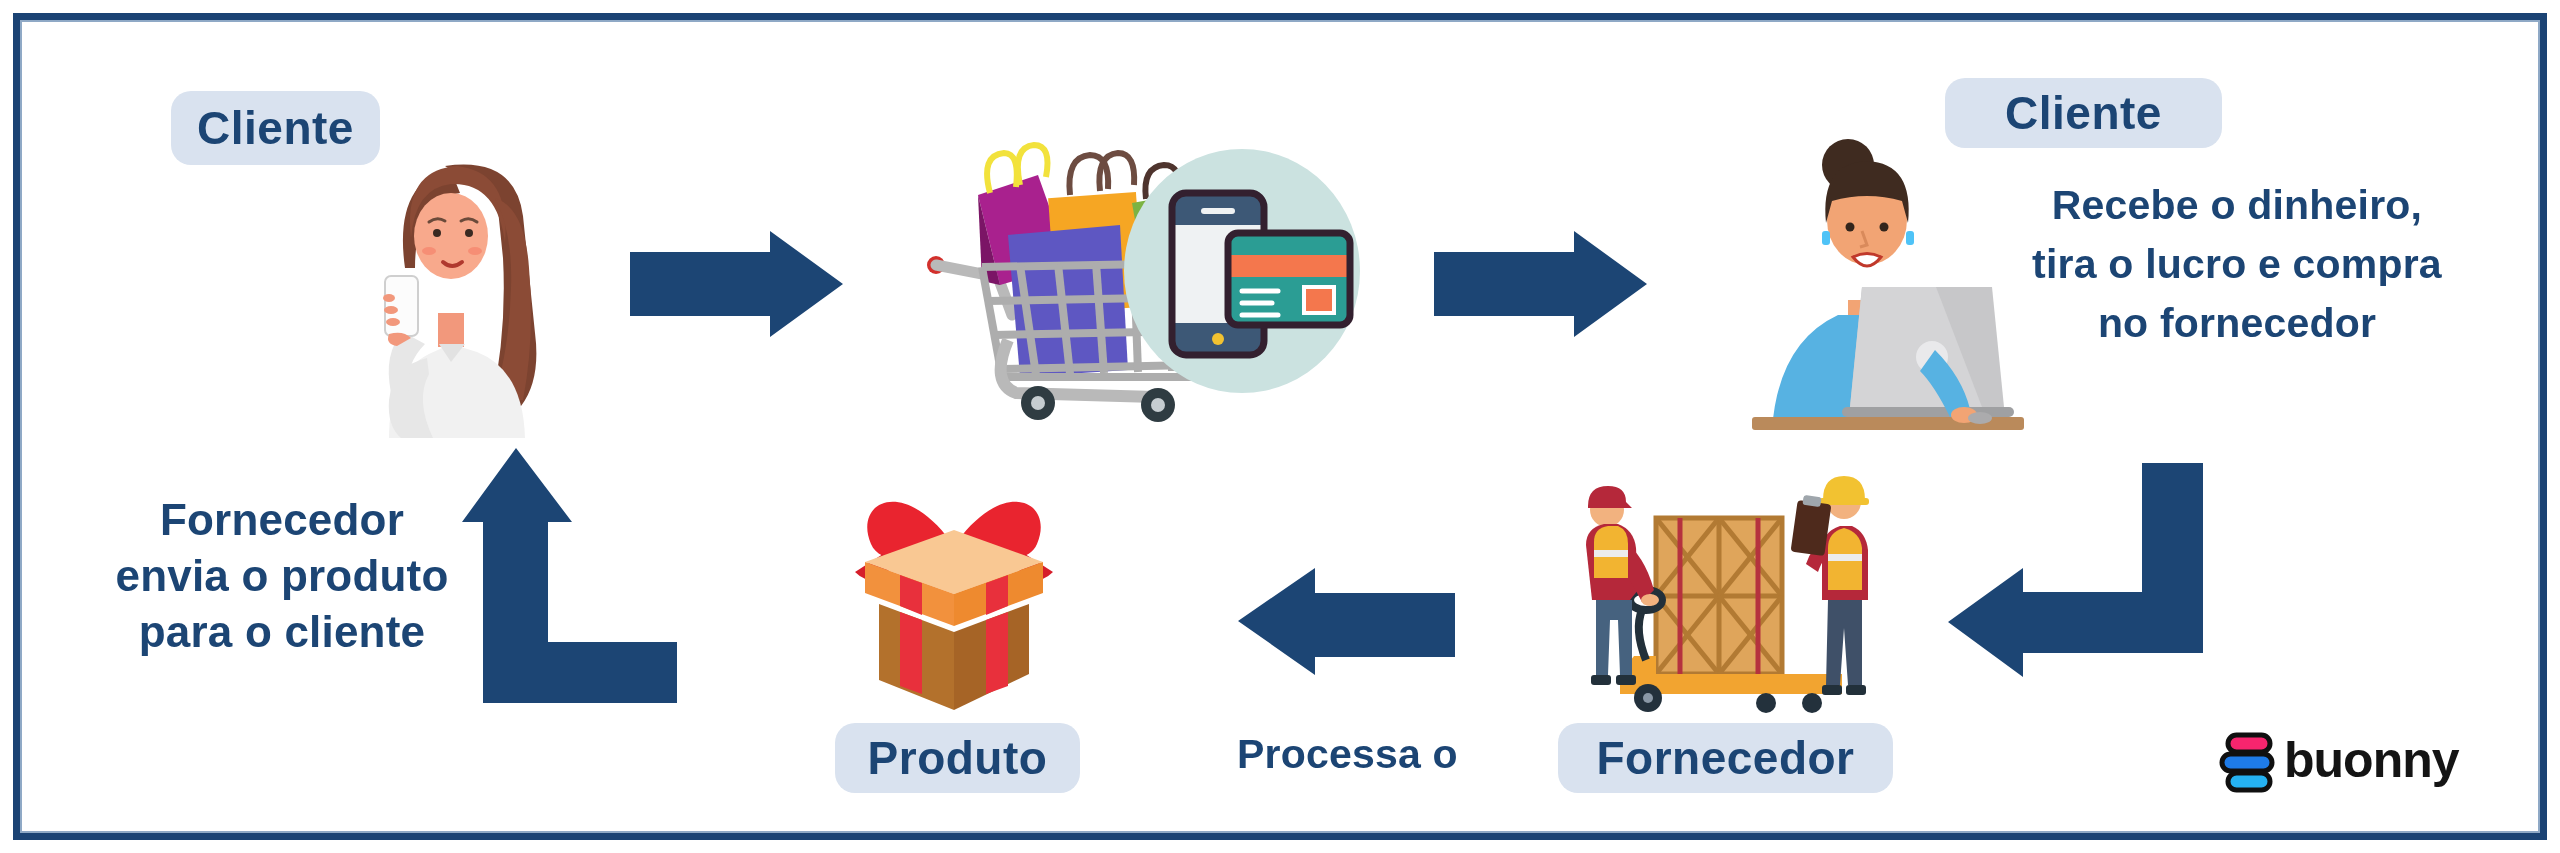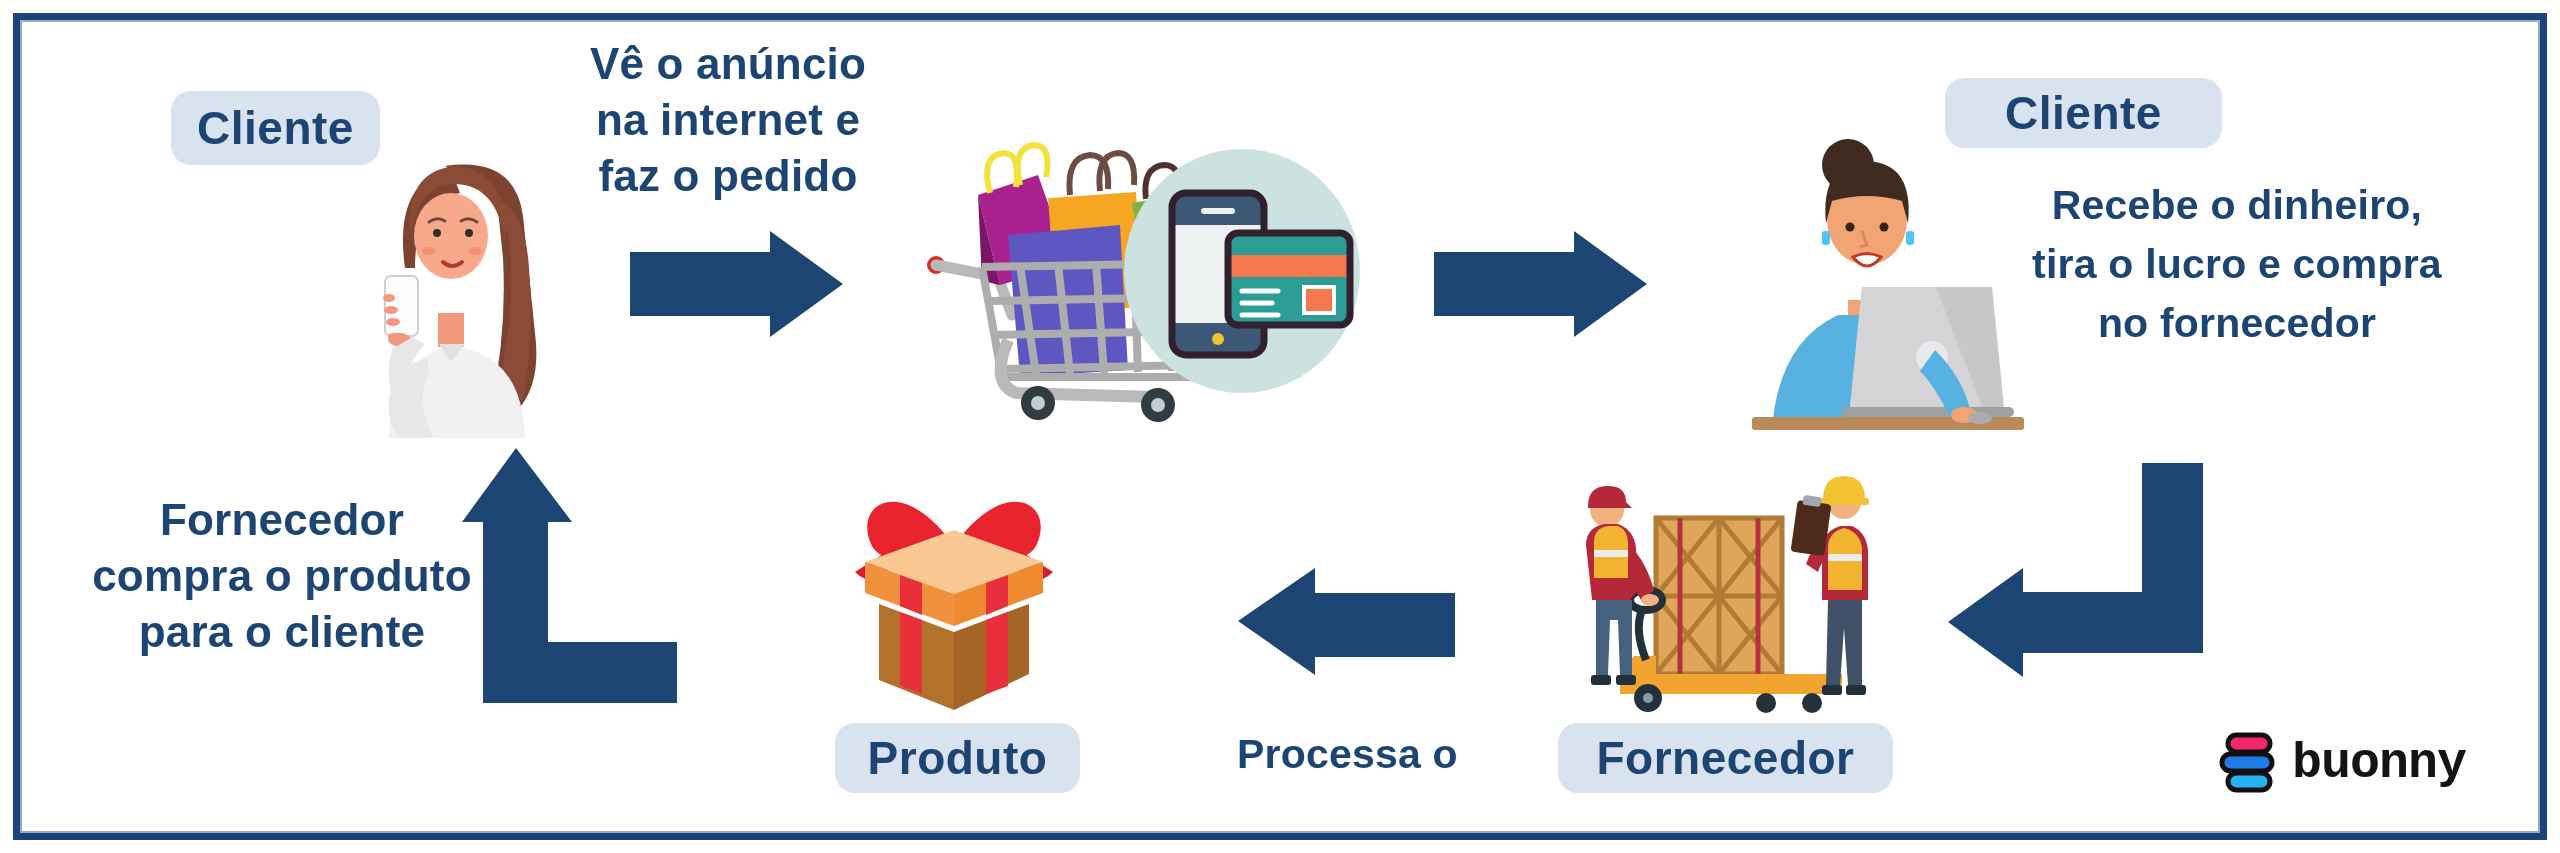--- a/index.html
+++ b/index.html
@@ -27,21 +27,21 @@
   .ill svg{display:block;width:100%;height:100%;}
   #step-1{left:545px;top:36px;width:366px;font-size:44px;line-height:56px;}
   #step-2{left:2025px;top:176px;width:424px;font-size:41px;line-height:59px;}
   #step-3{left:1237px;top:694px;width:220px;font-size:41px;line-height:56px;margin-top:32px;}
   #step-4{left:92px;top:492px;width:380px;font-size:44px;line-height:56px;}
   #label-cliente{left:171px;top:91px;width:209px;height:74px;font-size:46px;text-align:right;}
   #label-vendedor{left:1945px;top:78px;width:277px;height:70px;font-size:46px;}
   #label-fornecedor{left:1558px;top:723px;width:335px;height:70px;font-size:46px;}
   #label-produto{left:835px;top:723px;width:245px;height:70px;font-size:46px;}
   #logo{
-    position:absolute;left:2218px;top:731px;display:flex;align-items:center;gap:14px;font-family:Liberation Mono, monospace;
+    position:absolute;left:2218px;top:731px;display:flex;gap:6px;
   }
   #logo .logo-text{
     font-size:50px;font-weight:700;color:#141414;letter-spacing:-1px;
   }
 </style>
 </head>
 <body>
 
 <div class="canvas">
 
@@ -53,36 +53,31 @@
   <div class="pill" id="label-vendedor">
     <span>Cliente</span>
   </div>
   <div class="pill" id="label-fornecedor">
     <span>Fornecedor</span>
   </div>
   <div class="pill" id="label-produto">
     <span>Produto</span>
   </div>
 
-  <div class="step" id="step-1">
-    <div>Vê o anúncio</div>
-    <div>na internet e</div>
-    <div>faz o pedido</div>
-  </div>
   <div class="step" id="step-2">
     <div>Recebe o dinheiro,</div>
     <div>tira o lucro e compra</div>
     <div>no fornecedor</div>
   </div>
   <div class="step" id="step-3">
     <div>Processa o</div>
   </div>
   <div class="step" id="step-4">
     <div>Fornecedor</div>
-    <div>compra o produto</div>
+    <div>envia o produto</div>
     <div>para o cliente</div>
   </div>
 
   <div class="arrow" style="left:630px;top:231px;width:213px;height:106px;">
     <svg viewBox="0 0 213 106">
         <polygon points="0,21 140,21 140,0 213,53 140,106 140,85 0,85" fill="#1C4574"></polygon>
       </svg>
   </div>
   <div class="arrow" style="left:1434px;top:231px;width:213px;height:106px;">
     <svg viewBox="0 0 213 106">

